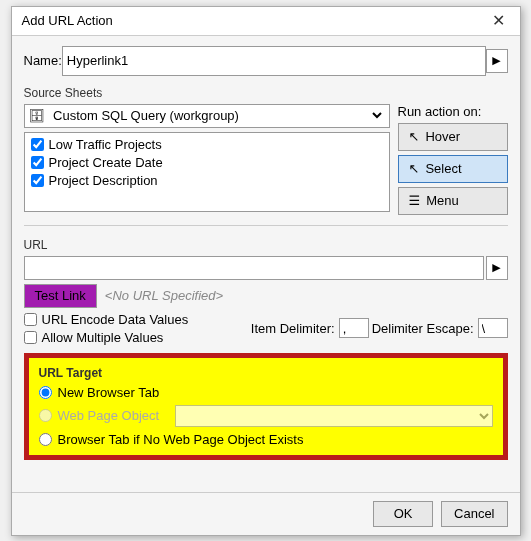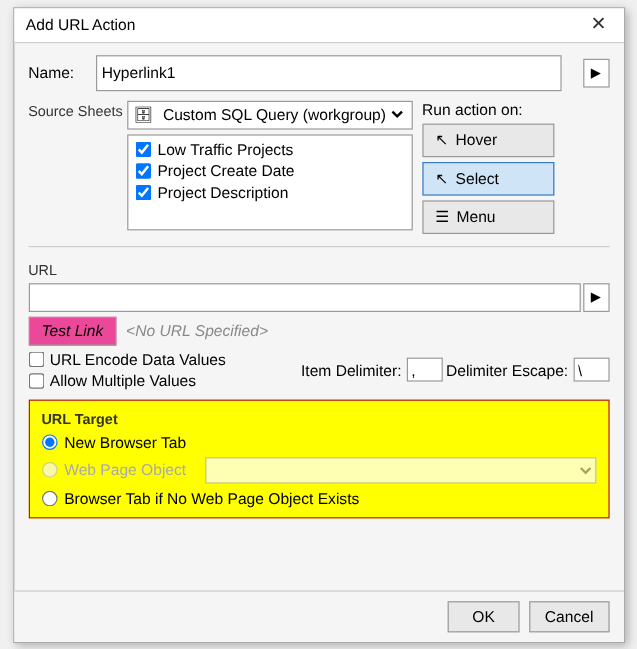--- a/index.html
+++ b/index.html
@@ -3,50 +3,50 @@
   <meta charset="utf-8">
   <style>
     * { box-sizing: border-box; margin: 0; padding: 0; font-family: 'Segoe UI', Arial, sans-serif; font-size: 13px; }
     body { background: #f0f0f0; display: flex; justify-content: center; align-items: center; width: 531px; height: 541px; overflow: hidden; }
     .dialog { background: #f5f5f5; border: 1px solid #aaa; width: 510px; height: 530px; display: flex; flex-direction: column; box-shadow: 2px 2px 8px rgba(0,0,0,0.3); }
     .title-bar { background: #ffffff; border-bottom: 1px solid #ccc; padding: 6px 10px; display: flex; justify-content: space-between; align-items: center; }
     .title-bar-text { font-size: 13px; font-weight: normal; }
     .close-btn { background: none; border: none; font-size: 16px; cursor: pointer; color: #333; padding: 0 4px; line-height: 1; }
     .content { padding: 10px 12px; flex: 1; display: flex; flex-direction: column; gap: 8px; }
     label { white-space: nowrap; }
-    .name-row { display: flex; align-items: center; gap: 18px; }
+    .name-row { display: flex; align-items: center; gap: 0; }
     .name-input { flex: 1; height: 24px; border: 1px solid #999; padding: 14px 4px; background: white; }
     .arrow-btn { width: 22px; height: 24px; border: 1px solid #999; background: white; cursor: pointer; display: flex; align-items: center; justify-content: center; font-size: 11px; }
     .section-label { font-size: 12px; color: #333; margin-top: 2px; }
-    .source-sheets-section { display: flex; gap: 4px; }
+    .source-sheets-section { display: flex; flex-direction: column; gap: 4px; }
     .source-row { display: flex; gap: 8px; align-items: flex-start; }
     .source-left { flex: 1; display: flex; flex-direction: column; gap: 4px; }
     .source-dropdown { height: 24px; border: 1px solid #999; background: white; display: flex; align-items: center; padding: 0 4px; gap: 4px; cursor: pointer; }
     .source-dropdown select { border: none; background: transparent; flex: 1; font-size: 13px; outline: none; }
     .checklist { border: 1px solid #999; background: white; padding: 4px 6px; display: flex; flex-direction: column; gap: 3px; min-height: 80px; }
     .check-item { display: flex; align-items: center; gap: 5px; }
     .check-item input[type=checkbox] { width: 13px; height: 13px; }
     .run-action { display: flex; flex-direction: column; gap: 4px; min-width: 110px; }
     .run-label { font-size: 13px; }
     .run-btn { height: 28px; border: 1px solid #999; background: #e8e8e8; cursor: pointer; display: flex; align-items: center; gap: 6px; padding: 0 10px; font-size: 13px; }
     .run-btn.active { background: #d0e4f7; border-color: #3a7abf; }
     .url-section { display: flex; flex-direction: column; gap: 4px; }
     .url-input-row { display: flex; gap: 2px; }
     .url-input { flex: 1; height: 24px; border: 1px solid #999; padding: 2px 4px; background: white; }
     .url-arrow-btn { width: 22px; height: 24px; border: 1px solid #999; background: white; cursor: pointer; display: flex; align-items: center; justify-content: center; font-size: 11px; }
     .url-controls-row { display: flex; align-items: center; gap: 8px; }
-    .test-link-btn { height: 24px; border: 1px solid #999; background: #ec4899; padding: 0 10px; cursor: pointer; font-style: italic; }
+    .test-link-btn { height: 24px; border: 1px solid #999; background: #a21caf; padding: 0 10px; cursor: pointer; }
     .no-url-text { color: #888; font-style: italic; }
     .options-row { display: flex; align-items: center; justify-content: space-between; }
     .options-left { display: flex; flex-direction: column; gap: 3px; }
     .options-right { display: flex; flex-direction: row; gap: 3px; align-items: flex-end; }
     .option-item { display: flex; align-items: center; gap: 5px; }
     .delimiter-row { display: flex; align-items: center; gap: 4px; }
     .delimiter-input { width: 30px; height: 20px; border: 1px solid #999; background: white; padding: 1px 3px; }
-    .url-target { background: #ffff00; border: 1px solid #b91c1c; padding: 8px 10px; display: flex; flex-direction: column; gap: 5px; }
+    .url-target { background: #ffff00; border: 5px solid #b91c1c; padding: 8px 10px; display: flex; flex-direction: column; gap: 5px; }
     .url-target-label { font-weight: bold; font-size: 12px; color: #333; }
     .radio-item { display: flex; align-items: center; gap: 6px; }
     .radio-item input[type=radio] { width: 13px; height: 13px; }
     .radio-disabled { color: #aaa; }
     .radio-with-select { display: flex; align-items: center; gap: 16px; }
     .web-select { flex: 1; height: 22px; border: 1px solid #aaa; background: white; min-width: 200px; }
     .footer { display: flex; justify-content: flex-end; gap: 8px; padding: 8px 12px; border-top: 1px solid #ccc; background: #f5f5f5; }
     .footer-btn { height: 26px; min-width: 60px; border: 1px solid #999; background: #e8e8e8; cursor: pointer; padding: 0 12px; }
     .divider { border: none; border-top: 1px solid #ccc; margin: 2px 0; }
   </style>

